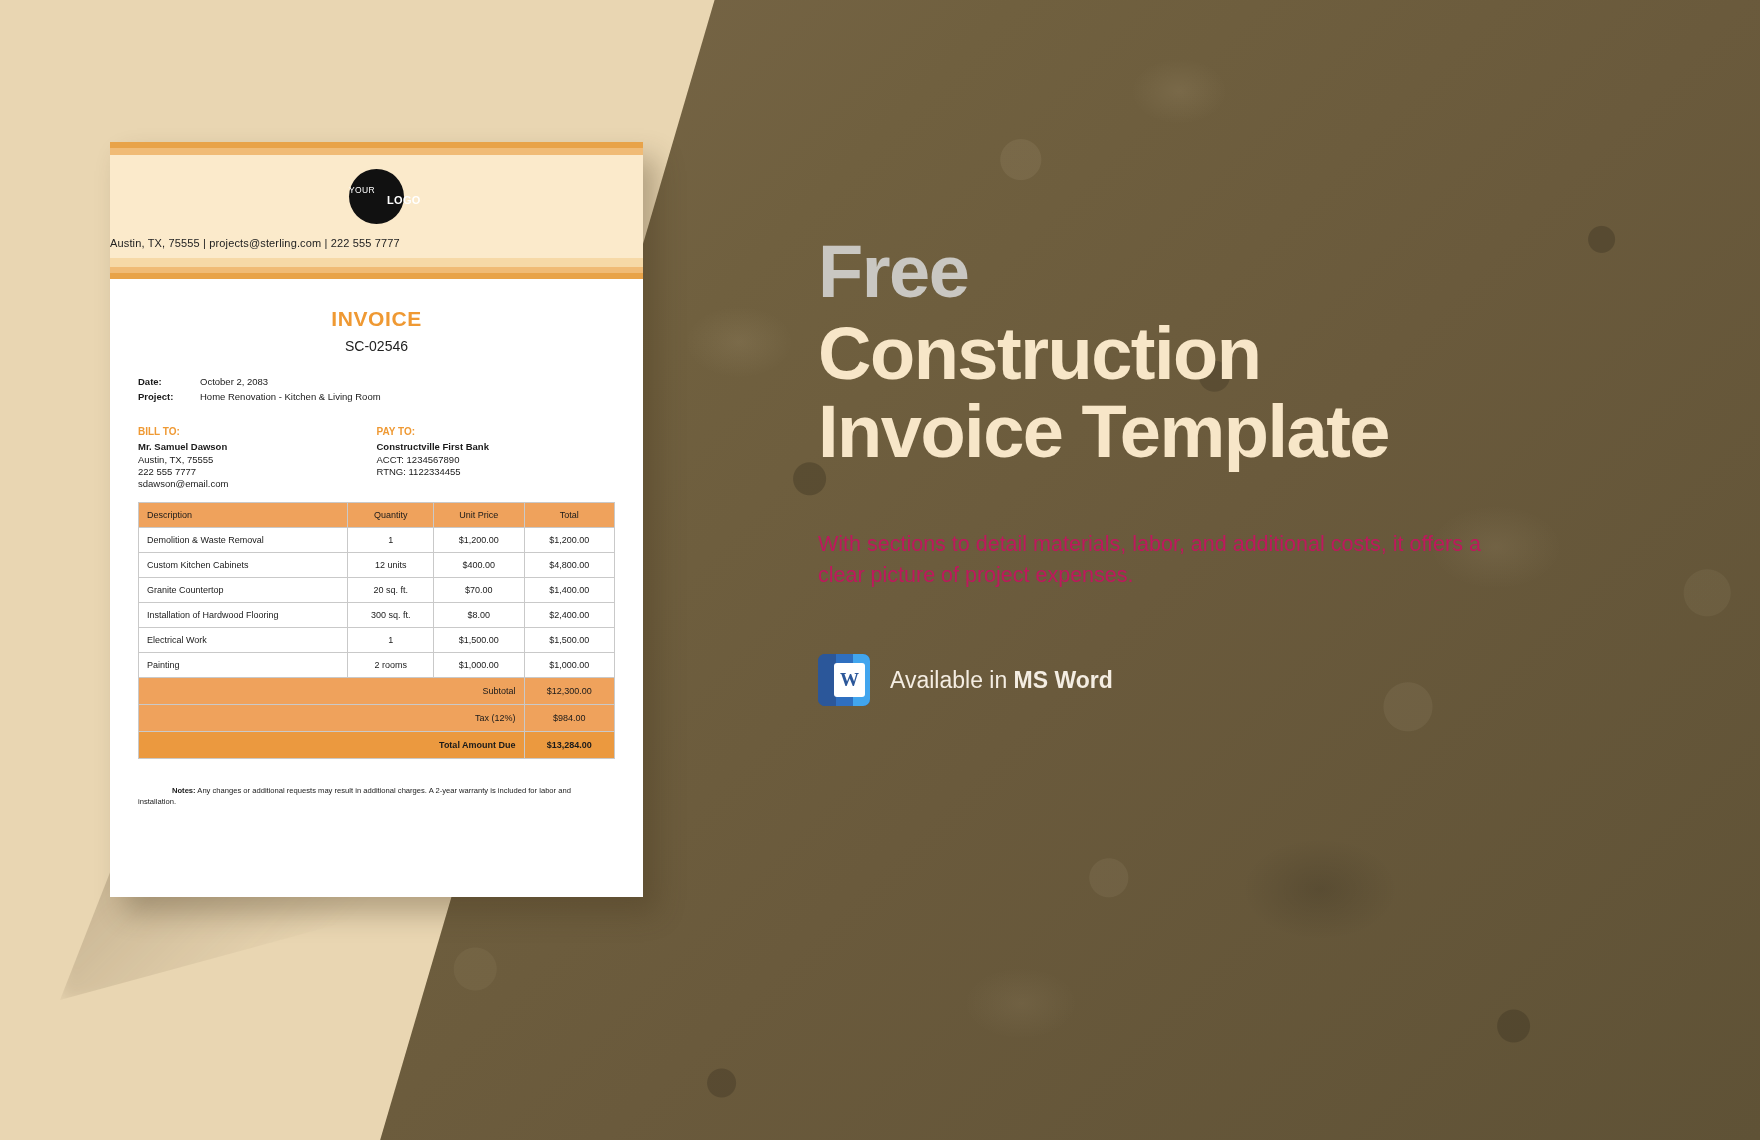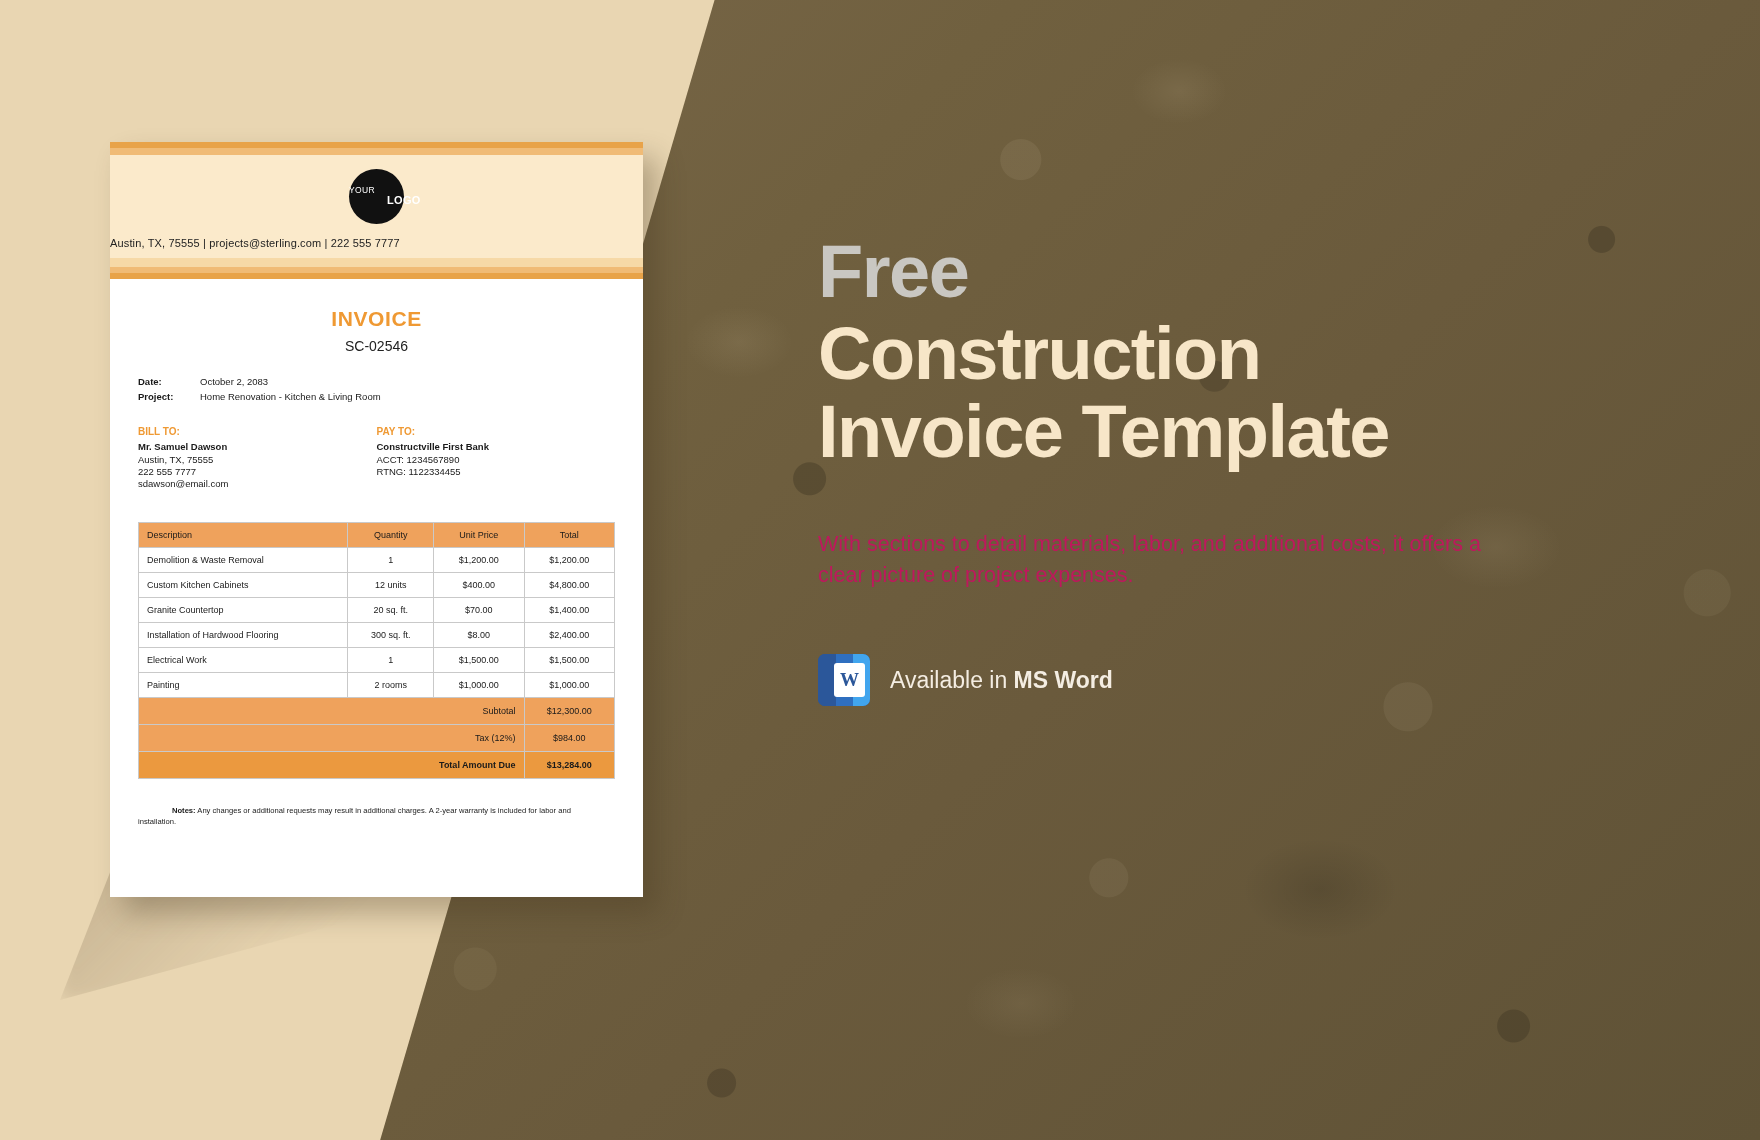--- a/index.html
+++ b/index.html
@@ -106,21 +106,21 @@
   .meta-value { flex: 1; }
 
   .parties { display: flex; margin-top: 24px; font-size: 9.5px; color: #1a1a1a; }
   .party { width: 50%; }
   .party-title { color: #ef9933; font-weight: 700; font-size: 10px; margin-bottom: 4px; }
   .party-name { font-weight: 700; margin-bottom: 2px; }
   .party-line { margin-bottom: 1px; }
 
   
   .items {
-    margin-top: 32px; width: 100%; border-collapse: collapse;
+    margin-top: 12px; width: 100%; border-collapse: collapse;
     font-size: 9px; color: #1a1a1a;
   }
   .items th {
     background: #efa25c; font-weight: 400; font-size: 9px;
     padding: 7px 8px; border: 1px solid #c9c9c9; color: #1a1a1a;
   }
   .items th.c-desc { text-align: left; width: 44%; }
   .items th.c-qty  { text-align: center; width: 18%; }
   .items th.c-unit { text-align: center; width: 19%; }
   .items th.c-tot  { text-align: center; width: 19%; }

